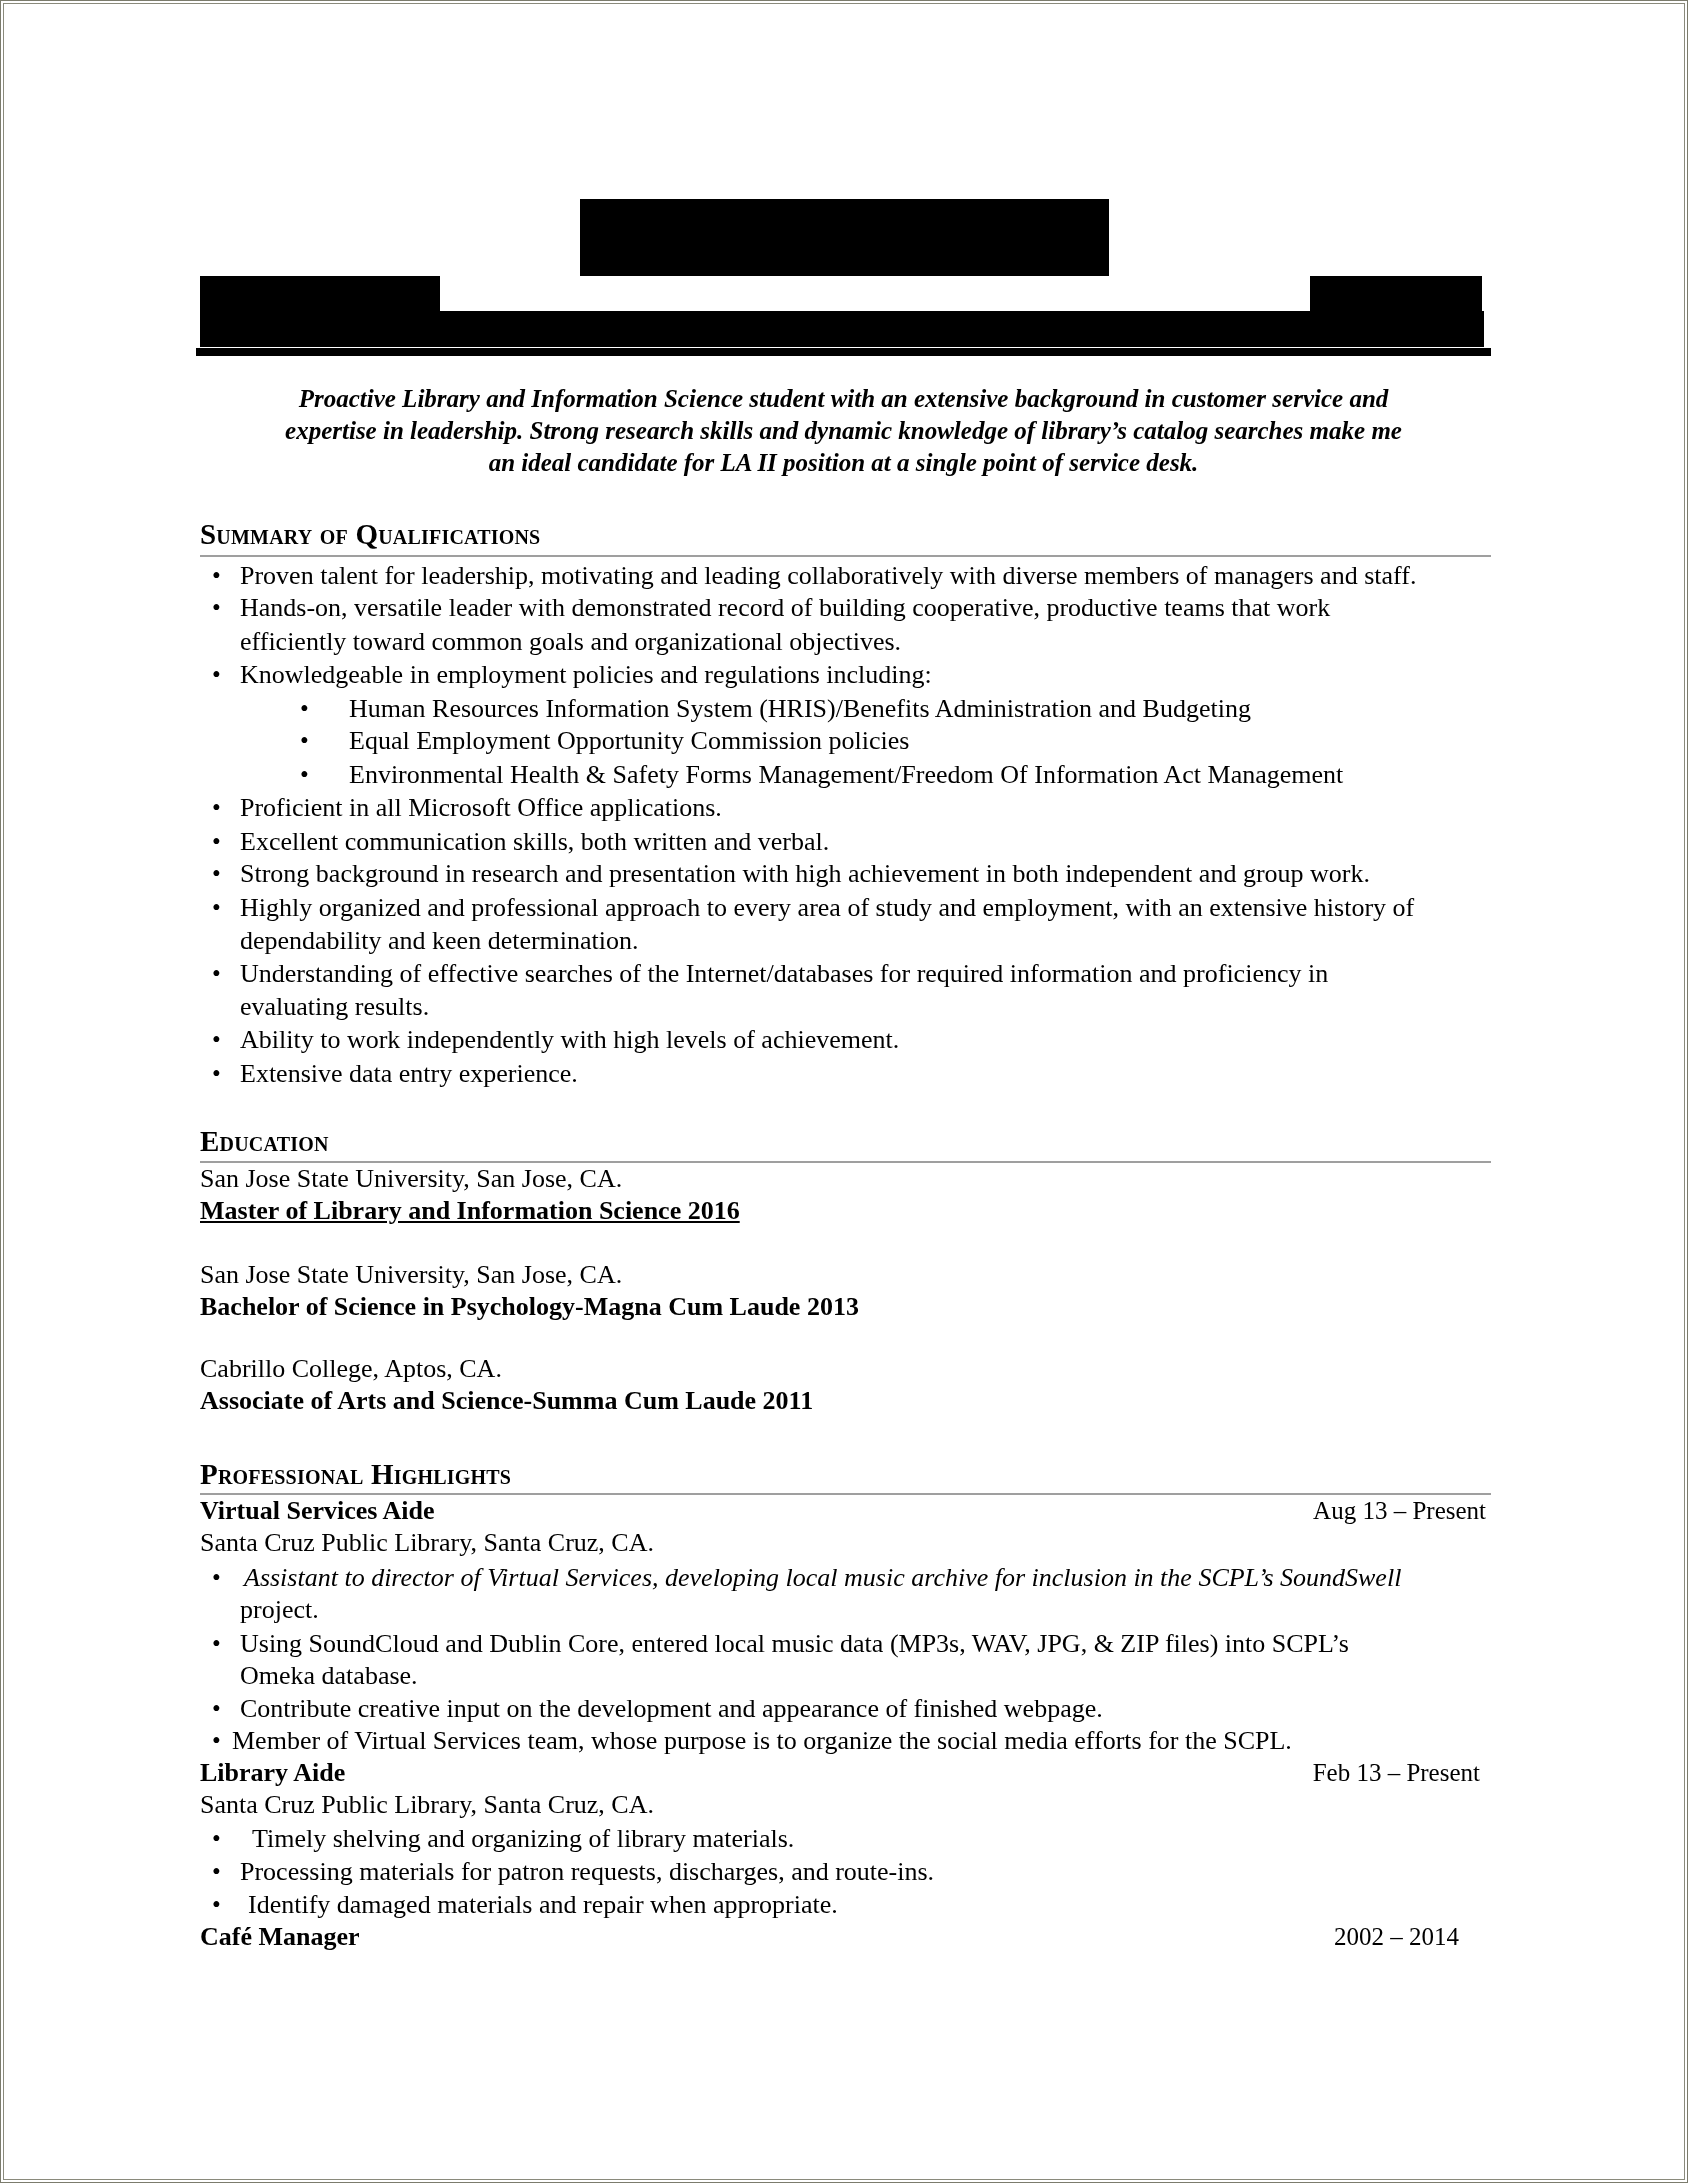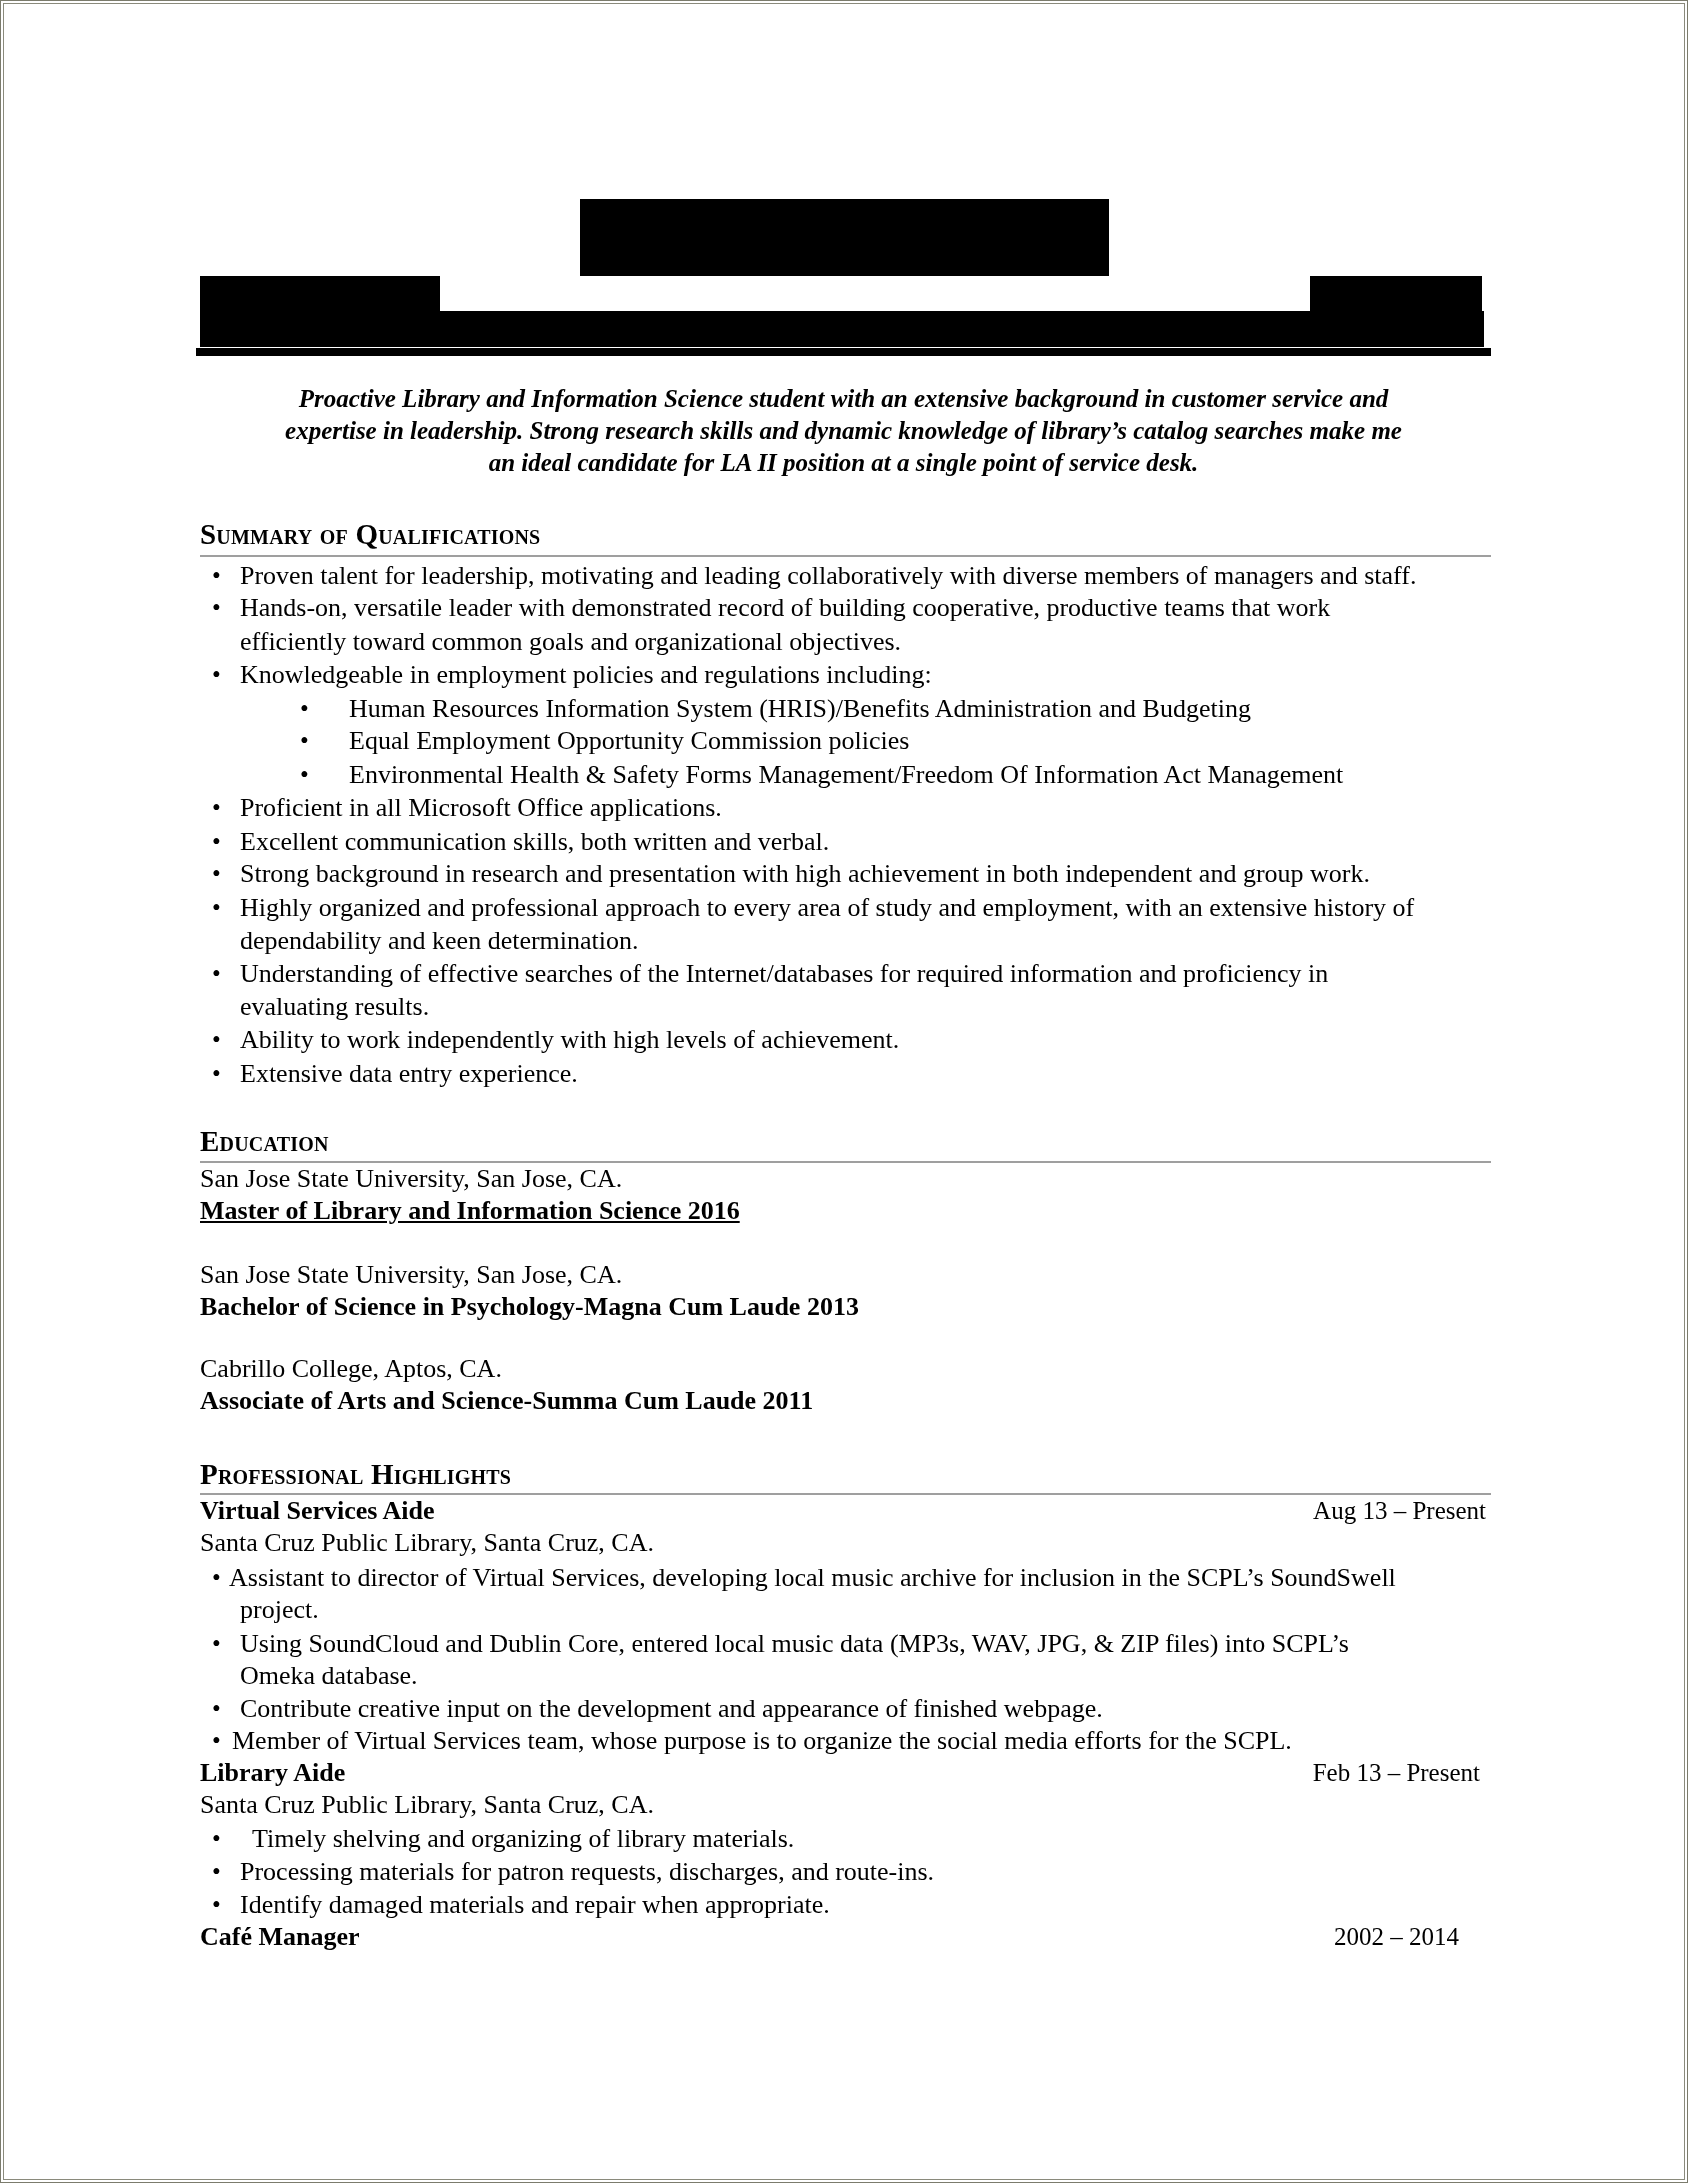--- a/index.html
+++ b/index.html
@@ -100,21 +100,21 @@
 
 <div class="heading" style="top:1458px;">Professional Highlights</div>
 <div class="hrule" style="top:1493px;"></div>
 
 <div>
   <div class="line b" style="left:200px;top:1496px;">Virtual Services Aide</div>
   <div class="date" style="right:202px;top:1496px;">Aug 13 – Present</div>
   <div class="line" style="left:200px;top:1528px;">Santa Cruz Public Library, Santa Cruz, CA.</div>
 
   <span class="bullet" style="left:212px;top:1563px;">•</span>
-  <div class="line" style="left:229px;top:1563px;">Assistant to director of Virtual Services, developing local music archive for inclusion in the SCPL’s SoundSwell</div>
+  <div class="line" style="left:244px;top:1563px;font-style:italic;">Assistant to director of Virtual Services, developing local music archive for inclusion in the SCPL’s SoundSwell</div>
   <div class="line" style="left:240px;top:1595px;">project.</div>
 
   <span class="bullet" style="left:212px;top:1629px;">•</span>
   <div class="line" style="left:240px;top:1629px;">Using SoundCloud and Dublin Core, entered local music data (MP3s, WAV, JPG, &amp; ZIP files) into SCPL’s</div>
   <div class="line" style="left:240px;top:1661px;">Omeka database.</div>
 
   <span class="bullet" style="left:212px;top:1694px;">•</span>
   <div class="line" style="left:240px;top:1694px;">Contribute creative input on the development and appearance of finished webpage.</div>
 
   <span class="bullet" style="left:212px;top:1726px;">•</span>
@@ -126,20 +126,20 @@
   <div class="date" style="right:208px;top:1758px;">Feb 13 – Present</div>
   <div class="line" style="left:200px;top:1790px;">Santa Cruz Public Library, Santa Cruz, CA.</div>
 
   <span class="bullet" style="left:212px;top:1824px;">•</span>
   <div class="line" style="left:252px;top:1824px;">Timely shelving and organizing of library materials.</div>
 
   <span class="bullet" style="left:212px;top:1857px;">•</span>
   <div class="line" style="left:240px;top:1857px;">Processing materials for patron requests, discharges, and route-ins.</div>
 
   <span class="bullet" style="left:212px;top:1890px;">•</span>
-  <div class="line" style="left:240px;top:1890px;text-align:center;">Identify damaged materials and repair when appropriate.</div>
+  <div class="line" style="left:248px;top:1890px;text-align:center;">Identify damaged materials and repair when appropriate.</div>
 </div>
 
 <div>
   <div class="line b" style="left:200px;top:1922px;">Café Manager</div>
   <div class="date" style="right:229px;top:1922px;text-align:right;">2002 – 2014</div>
 </div>
 
 
 </body></html>

